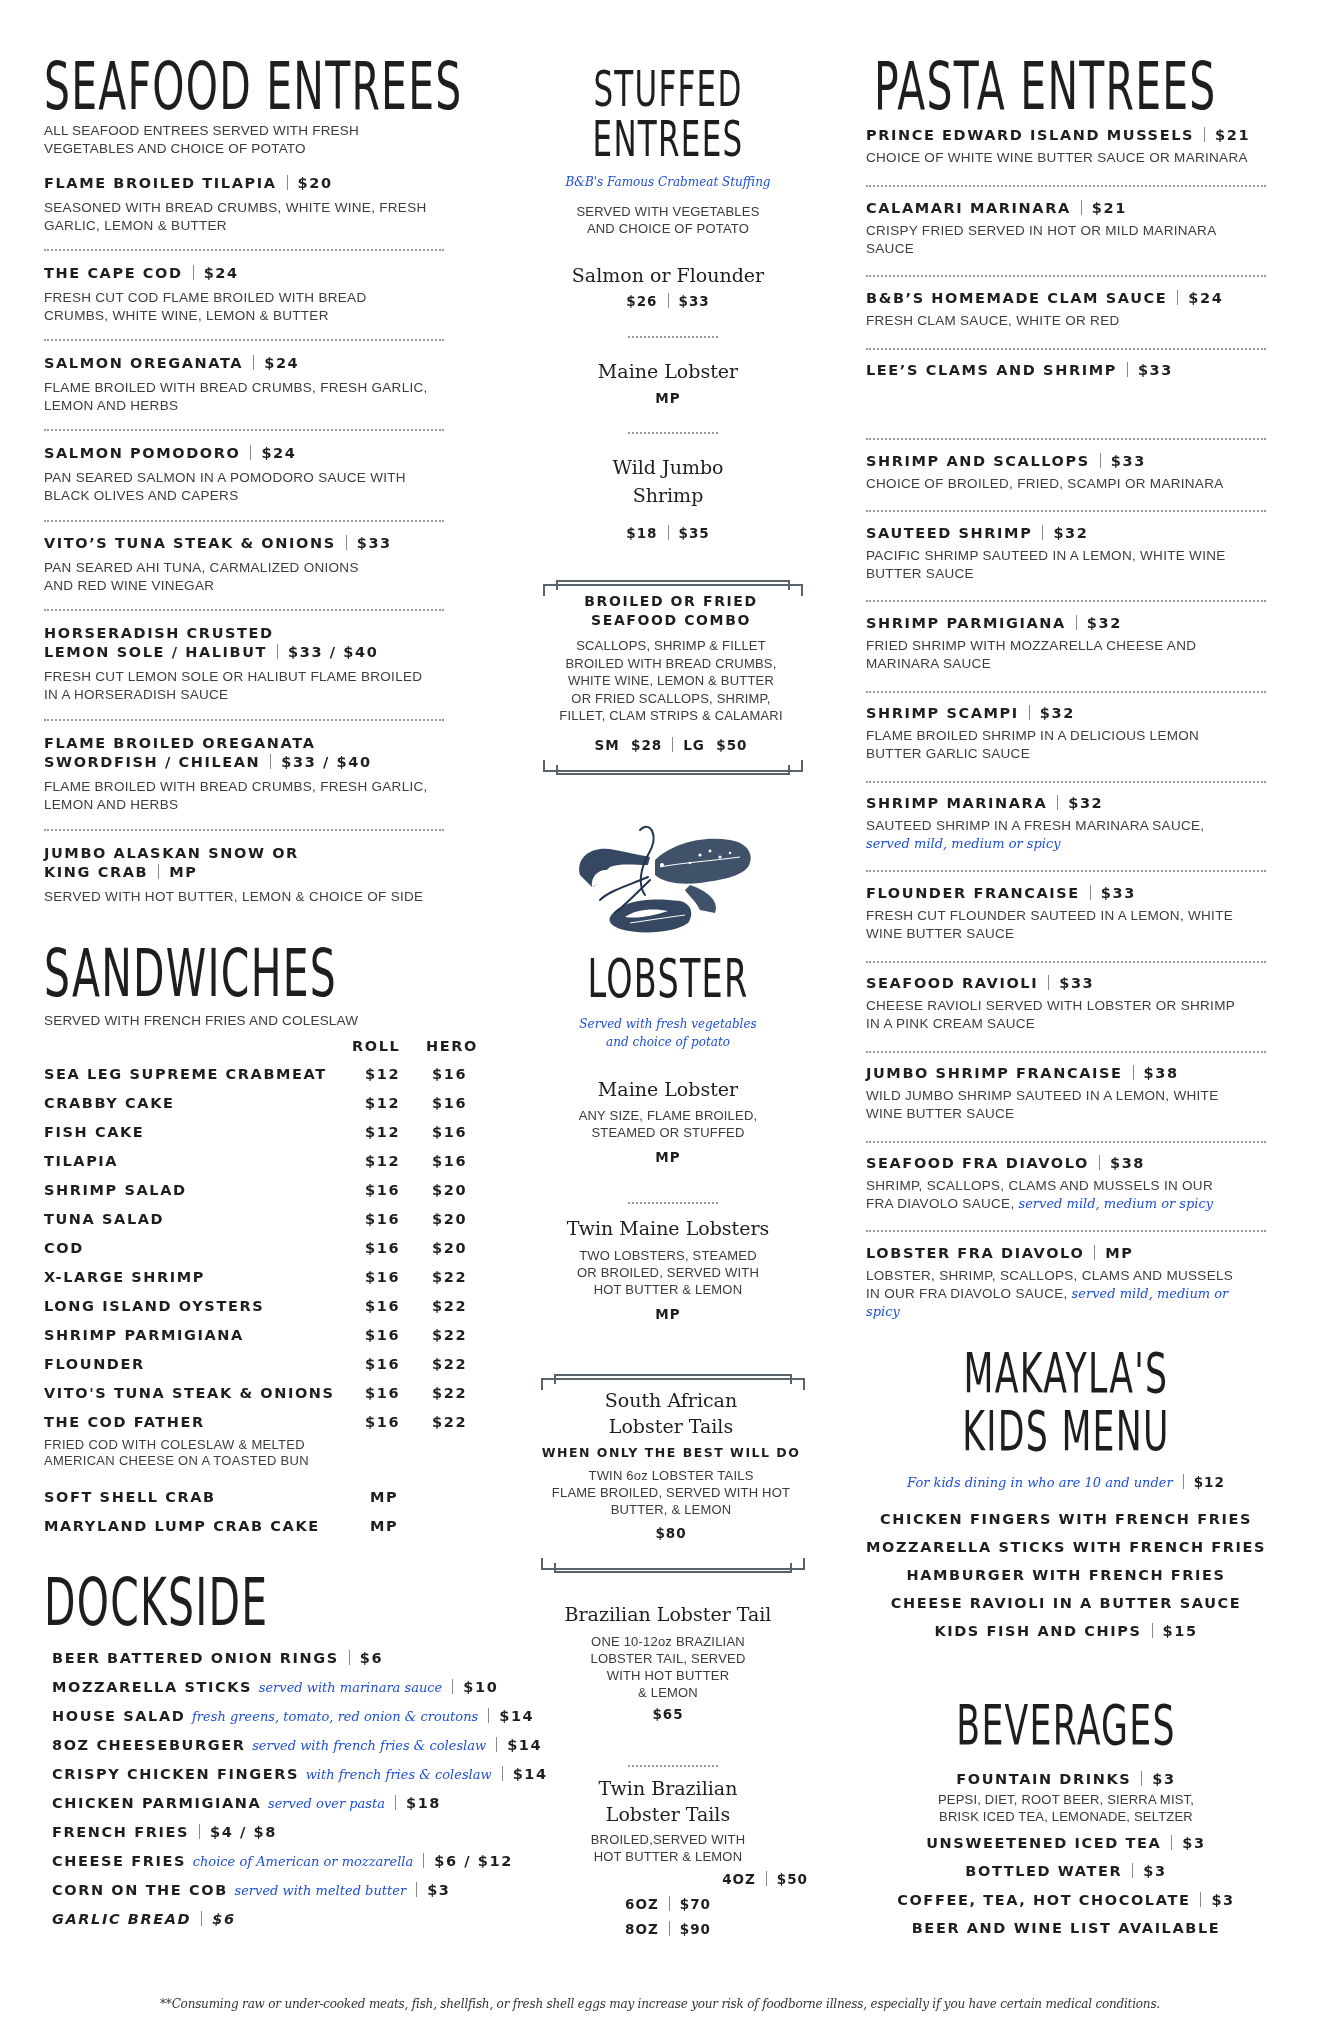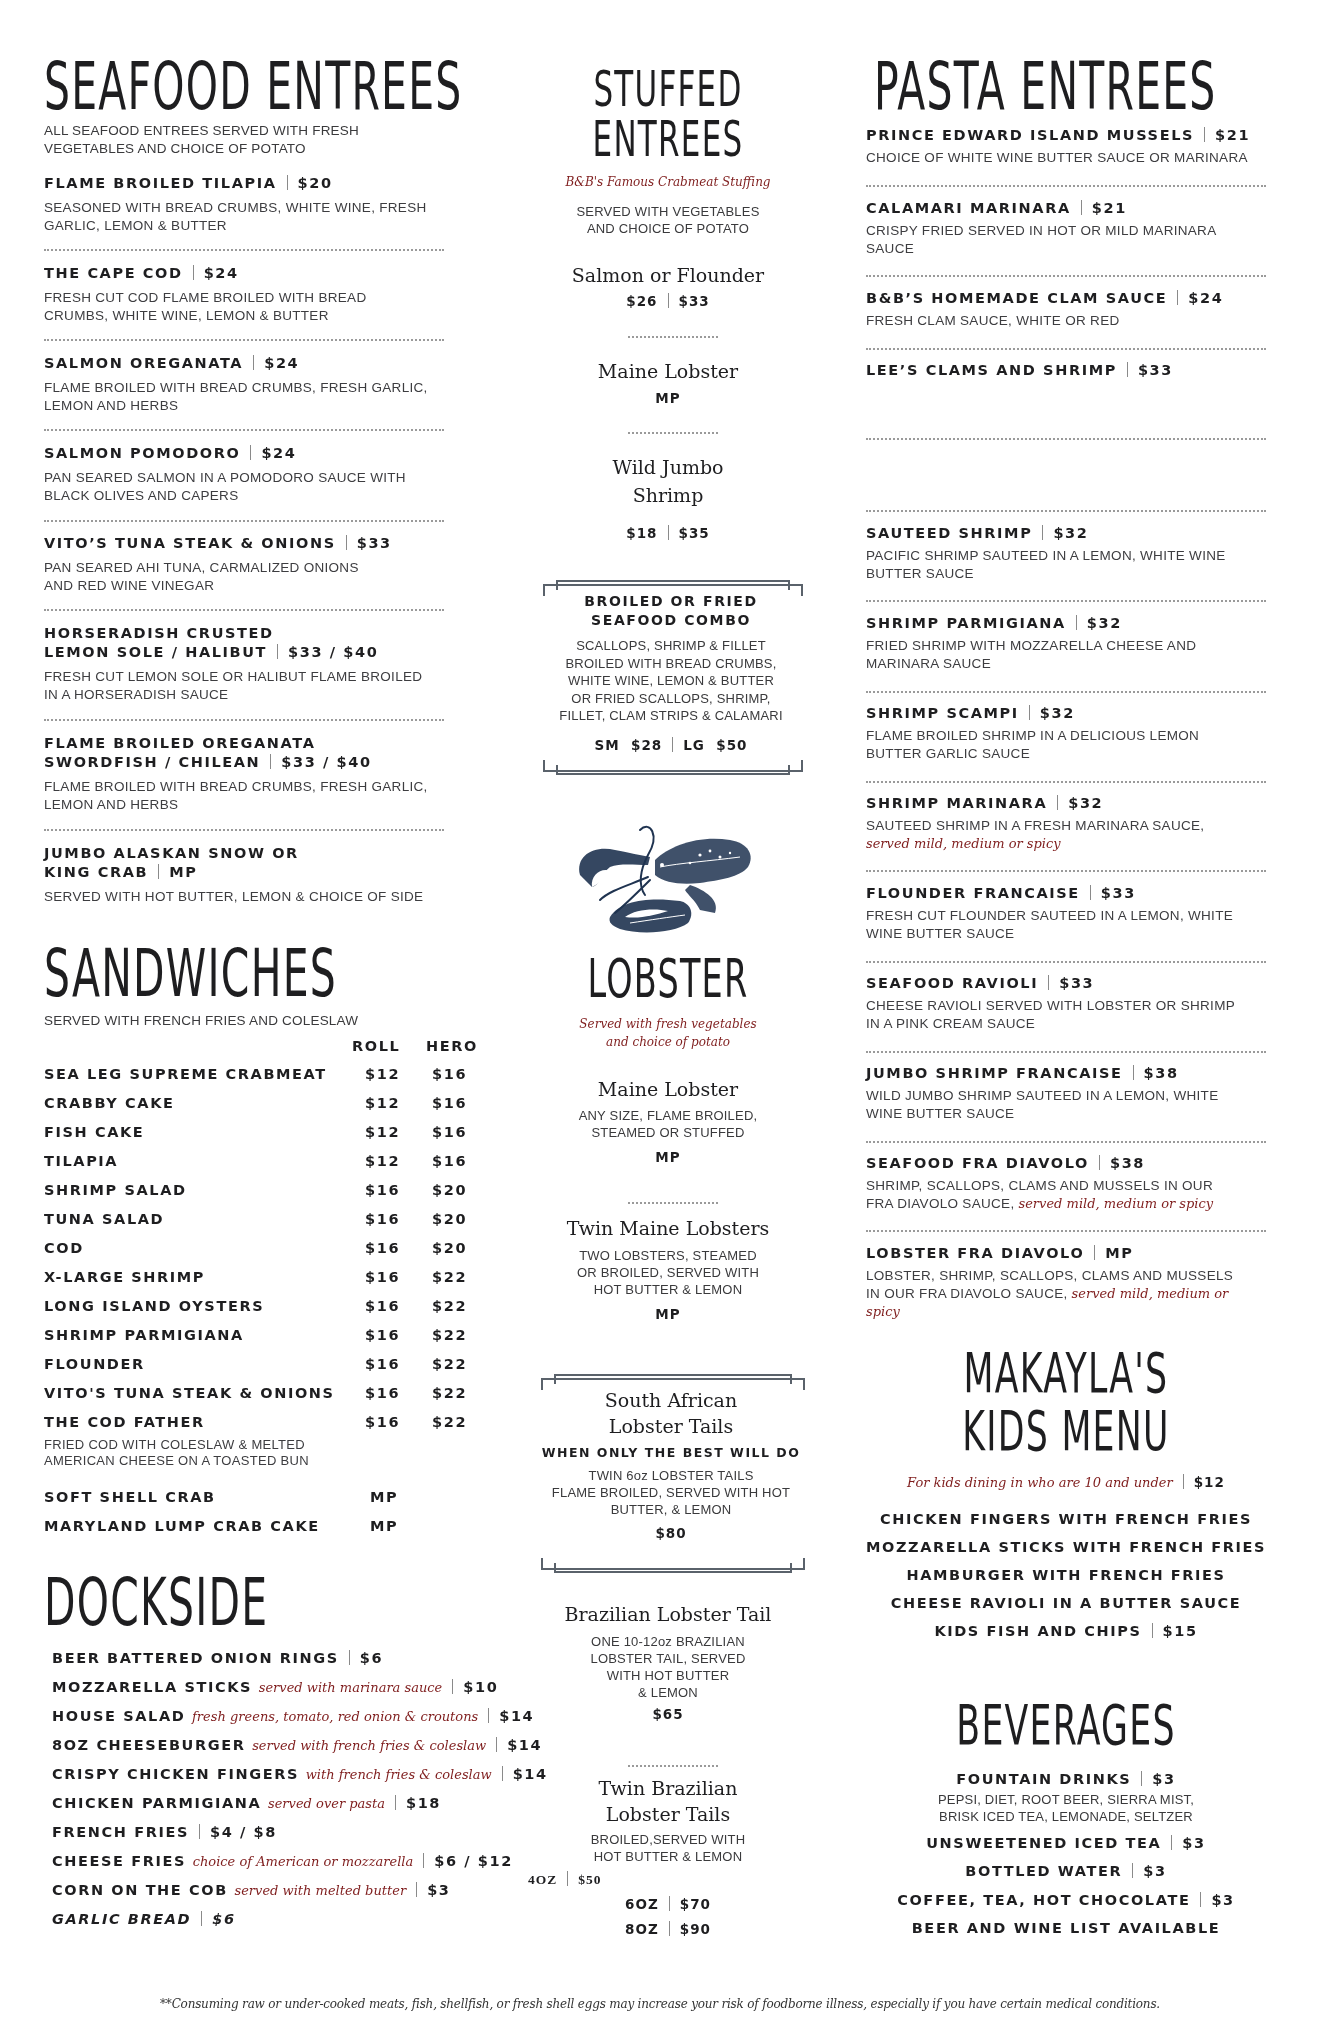--- a/index.html
+++ b/index.html
@@ -4,21 +4,21 @@
 <style>
   html, body { margin: 0; padding: 0; background: #ffffff; }
   body { width: 1320px; height: 2040px; position: relative; overflow: hidden; color: #1d1d1f; }
   .abs { position: absolute; }
   .h1 { font-family: "DejaVu Sans", sans-serif; font-weight: normal; font-size: 60px; line-height: 60px; letter-spacing: 2px; color: #1e1e20; transform: scaleX(0.62); transform-origin: left top; white-space: nowrap; -webkit-text-stroke: 0px; }
   .h1.center { transform-origin: center top; text-align: center; }
   .intro { font-family: "Liberation Sans", sans-serif; font-size: 13.5px; line-height: 18px; color: #3a3a3c; letter-spacing: 0.2px; }
   .item-name { font-family: "DejaVu Sans", sans-serif; font-weight: bold; font-size: 14.5px; letter-spacing: 1.6px; line-height: 19px; color: #1e1e20; white-space: nowrap; }
   .pipe { display: inline-block; width: 1px; height: 15px; background: #8a8a8a; margin: 0 10px; vertical-align: -2px; }
   .desc { font-family: "Liberation Sans", sans-serif; font-size: 13.5px; line-height: 18px; color: #3d3d40; letter-spacing: 0.3px; margin-top: 6px; }
-  .ital { font-family: "DejaVu Serif", serif; font-style: italic; font-weight: normal; letter-spacing: 0; color: #7f1d1d; font-size: 13px; }
+  .ital { font-family: "DejaVu Serif", serif; font-style: italic; font-weight: normal; letter-spacing: 0; color: #1d4ed8; font-size: 13px; }
   .dots { border-top: 2px dotted #9a9a9a; height: 0; }
   .col-left { left: 44px; width: 400px; }
   .col-right { left: 866px; width: 400px; }
   .entry { position: absolute; left: 0; width: 400px; }
   .sep { position: absolute; left: 0; width: 400px; }
   .serif-title { font-family: "DejaVu Serif", serif; font-size: 19px; line-height: 26px; color: #1e1e20; text-align: center; }
   .price-b { font-family: "DejaVu Sans", sans-serif; font-weight: bold; font-size: 13.5px; letter-spacing: 1px; color: #1e1e20; }
   .mid-dots { position: absolute; left: 628px; width: 90px; border-top: 2px dotted #9a9a9a; }
   .bracket { position: absolute; border-color: #5a626b; border-style: solid; border-width: 0; }
   .sand-row { position: absolute; left: 0; width: 440px; height: 22px; }
@@ -333,21 +333,21 @@
 <div class="mid-dots" style="top:1765px;"></div>
 
 <div class="abs serif-title" style="left:528px; width:280px; top:1775px;">
   <div>Twin Brazilian</div>
   <div>Lobster Tails</div>
 </div>
 <div class="abs intro" style="left:528px; width:280px; top:1831px; text-align:center; font-size:13px; line-height:17px;">
   <div>BROILED,SERVED WITH</div>
   <div>HOT BUTTER &amp; LEMON</div>
 </div>
-<div class="abs price-b" style="left:528px; width:280px; top:1871px; text-align:left;font-family:Liberation Serif, serif;"><span>4OZ</span><span class="pipe"></span><span>$50</span></div>
+<div class="abs price-b" style="left:528px; width:280px; top:1871px; text-align:right;"><span>4OZ</span><span class="pipe"></span><span>$50</span></div>
 <div class="abs price-b" style="left:528px; width:280px; top:1896px; text-align:center;"><span>6OZ</span><span class="pipe"></span><span>$70</span></div>
 <div class="abs price-b" style="left:528px; width:280px; top:1921px; text-align:center;"><span>8OZ</span><span class="pipe"></span><span>$90</span></div>
 
 <div class="abs col-right" style="top:0; height:1320px;">
   <div class="abs h1" style="left:8px; top:54px; font-size:66px; line-height:66px;">PASTA ENTREES</div>
 
   <div class="entry" style="top:126px;">
     <div class="item-name"><span>PRINCE EDWARD ISLAND MUSSELS</span><span class="pipe"></span><span>$21</span></div>
     <div class="desc" style="margin-top:4px;">
         <div>CHOICE OF WHITE WINE BUTTER SAUCE OR MARINARA</div>
@@ -370,20 +370,26 @@
         <div>FRESH CLAM SAUCE, WHITE OR RED</div>
       </div>
   </div>
   <div class="sep dots" style="top:348px;"></div>
 
   <div class="entry" style="top:361px;">
     <div class="item-name"><span>LEE’S CLAMS AND SHRIMP</span><span class="pipe"></span><span>$33</span></div>
   </div>
   <div class="sep dots" style="top:438px;"></div>
 
+  <div class="entry" style="top:452px;">
+    <div class="item-name"><span>SHRIMP AND SCALLOPS</span><span class="pipe"></span><span>$33</span></div>
+    <div class="desc" style="margin-top:4px;">
+        <div>CHOICE OF BROILED, FRIED, SCAMPI OR MARINARA</div>
+      </div>
+  </div>
   <div class="sep dots" style="top:510px;"></div>
 
   <div class="entry" style="top:524px;">
     <div class="item-name"><span>SAUTEED SHRIMP</span><span class="pipe"></span><span>$32</span></div>
     <div class="desc" style="margin-top:4px;">
         <div>PACIFIC SHRIMP SAUTEED IN A LEMON, WHITE WINE</div>
         <div>BUTTER SAUCE</div>
       </div>
   </div>
   <div class="sep dots" style="top:600px;"></div>

